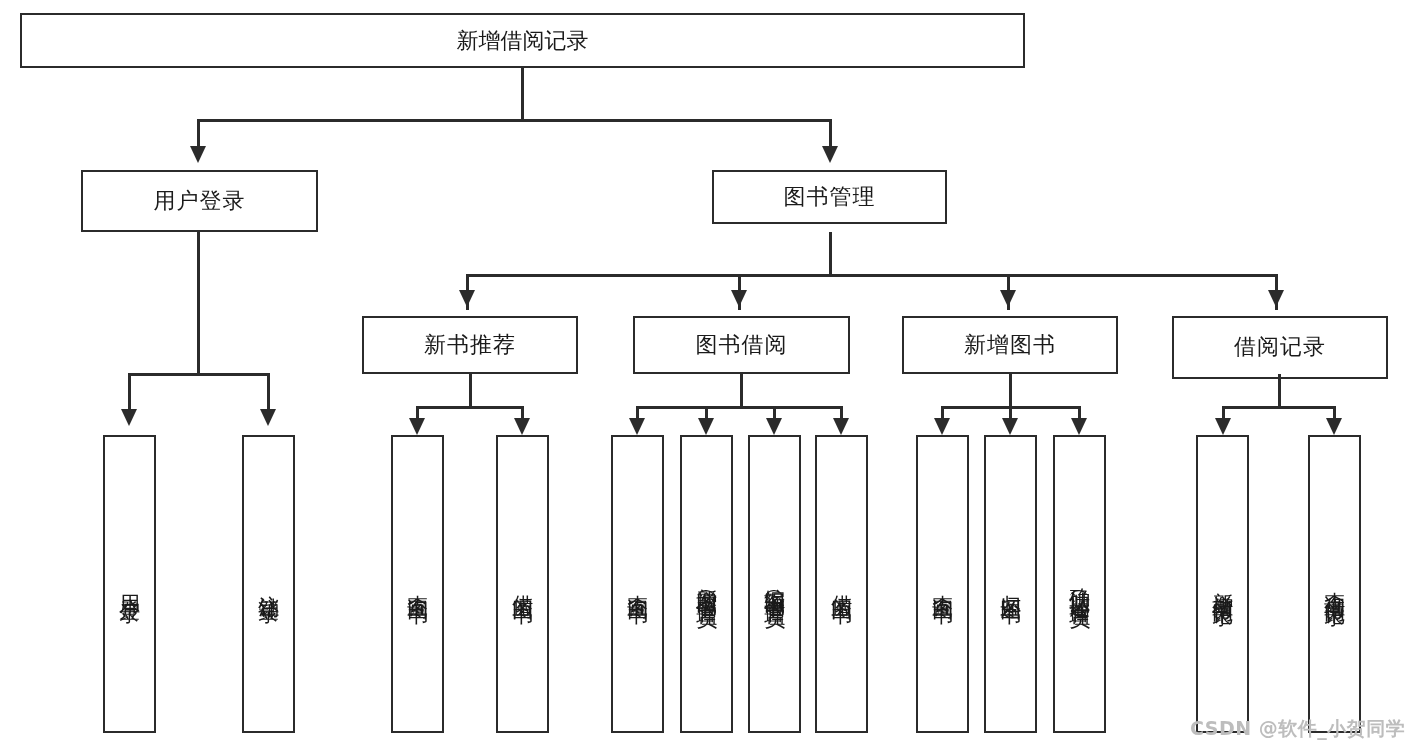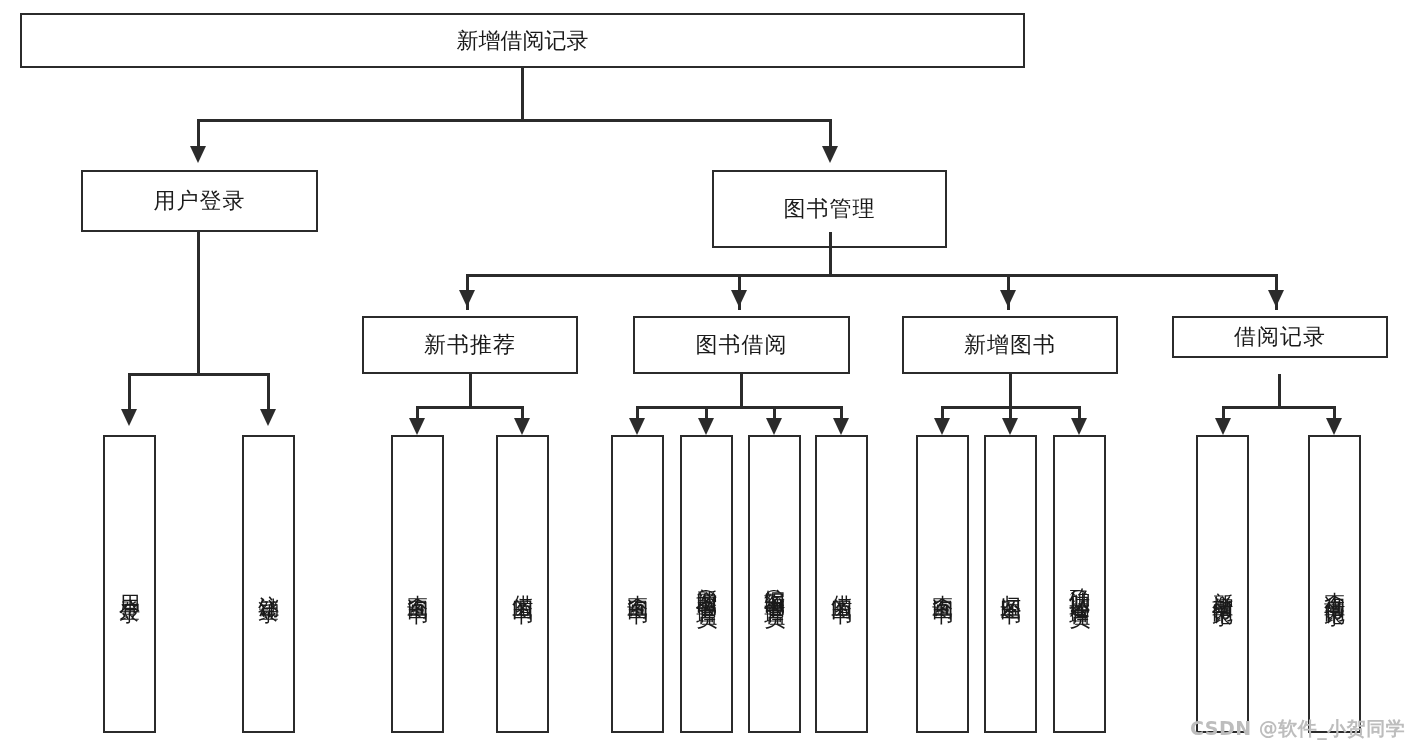--- a/index.html
+++ b/index.html
@@ -92,21 +92,21 @@
   <div class="ln h-line" style="left:197px; top:119px; width:635px; height:3px;"></div>
 
   <div class="ln v-line" style="left:197px; top:119px; width:3px; height:30px;"></div>
   <div class="arrow" style="left:190px; top:146px;"></div>
   <div class="ln v-line" style="left:829px; top:119px; width:3px; height:30px;"></div>
   <div class="arrow" style="left:822px; top:146px;"></div>
 
   <div class="node h" style="left:81px; top:170px; width:237px; height:62px;">
     <span>用户登录</span>
   </div>
-  <div class="node h" style="left:712px; top:170px; width:235px; height:78px;">
+  <div class="node h" style="left:712px; top:170px; width:235px; height:54px;">
     <span>图书管理</span>
   </div>
 
   <div class="ln v-line" style="left:197px; top:232px; width:3px; height:142px;"></div>
   <div class="ln h-line" style="left:128px; top:373px; width:142px; height:3px;"></div>
   <div class="ln v-line" style="left:128px; top:373px; width:3px; height:38px;"></div>
   <div class="arrow" style="left:121px; top:409px;"></div>
   <div class="ln v-line" style="left:267px; top:373px; width:3px; height:38px;"></div>
   <div class="arrow" style="left:260px; top:409px;"></div>
 
@@ -123,21 +123,21 @@
 
   <div class="node h" style="left:362px; top:316px; width:216px; height:58px;">
     <span>新书推荐</span>
   </div>
   <div class="node h" style="left:633px; top:316px; width:217px; height:58px;">
     <span>图书借阅</span>
   </div>
   <div class="node h" style="left:902px; top:316px; width:216px; height:58px;">
     <span>新增图书</span>
   </div>
-  <div class="node h" style="left:1172px; top:316px; width:216px; height:42px;">
+  <div class="node h" style="left:1172px; top:316px; width:216px; height:63px;">
     <span>借阅记录</span>
   </div>
 
   <div class="ln v-line" style="left:469px; top:374px; width:3px; height:34px;"></div>
   <div class="ln h-line" style="left:416px; top:406px; width:108px; height:3px;"></div>
   <div class="ln v-line" style="left:416px; top:406px; width:3px; height:18px;"></div>
   <div class="arrow" style="left:409px; top:418px;"></div>
   <div class="ln v-line" style="left:521px; top:406px; width:3px; height:18px;"></div>
   <div class="arrow" style="left:514px; top:418px;"></div>
 

